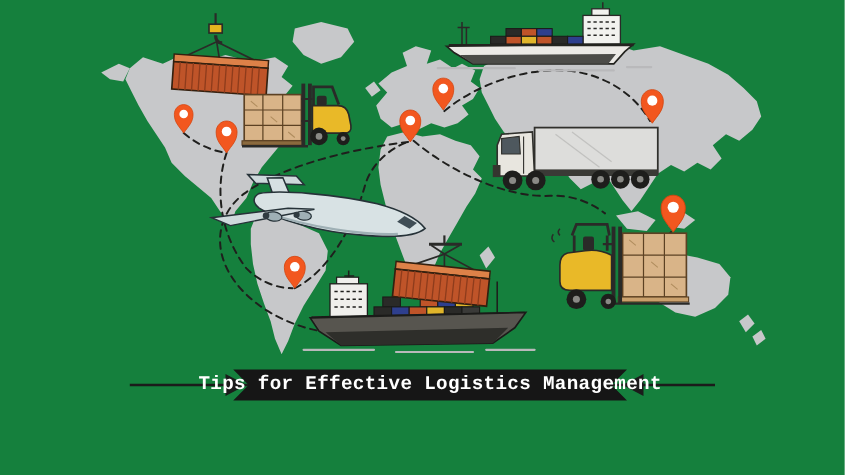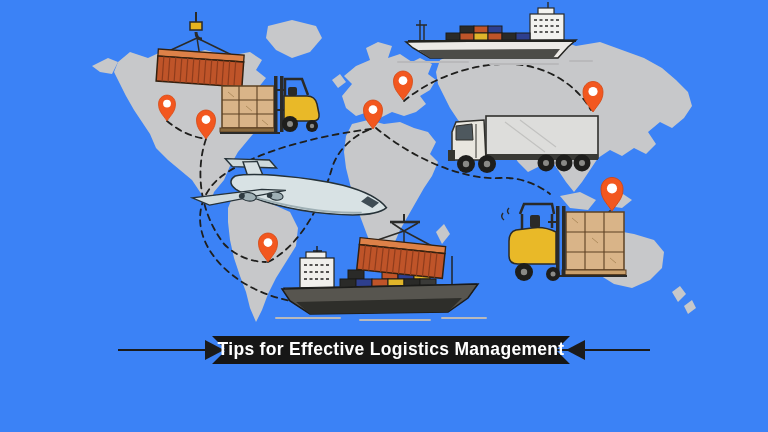--- a/index.html
+++ b/index.html
@@ -1,18 +1,18 @@
 <!DOCTYPE html>
 <html><head>
 <meta charset="utf-8">
 <style>
   html,body{margin:0;padding:0;background:#ffffff;}
   .canvas{
-    position:relative;width:768px;height:432px;background:#3b82f6;
-    overflow:hidden;font-family:Liberation Sans, sans-serif;
+    position:relative;width:768px;height:432px;background:#15803d;
+    overflow:hidden;font-family:Liberation Mono, monospace;
   }
   .scene{position:absolute;left:0;top:0;}
   .banner-title{
     position:absolute;left:212px;top:335px;width:358px;height:29px;
     display:flex;align-items:center;justify-content:center;
     color:#ffffff;font-weight:700;font-size:17.5px;letter-spacing:.3px;
     white-space:nowrap;
   }
   .icons-row{position:absolute;left:0;top:370px;width:768px;height:62px;}
 </style>

